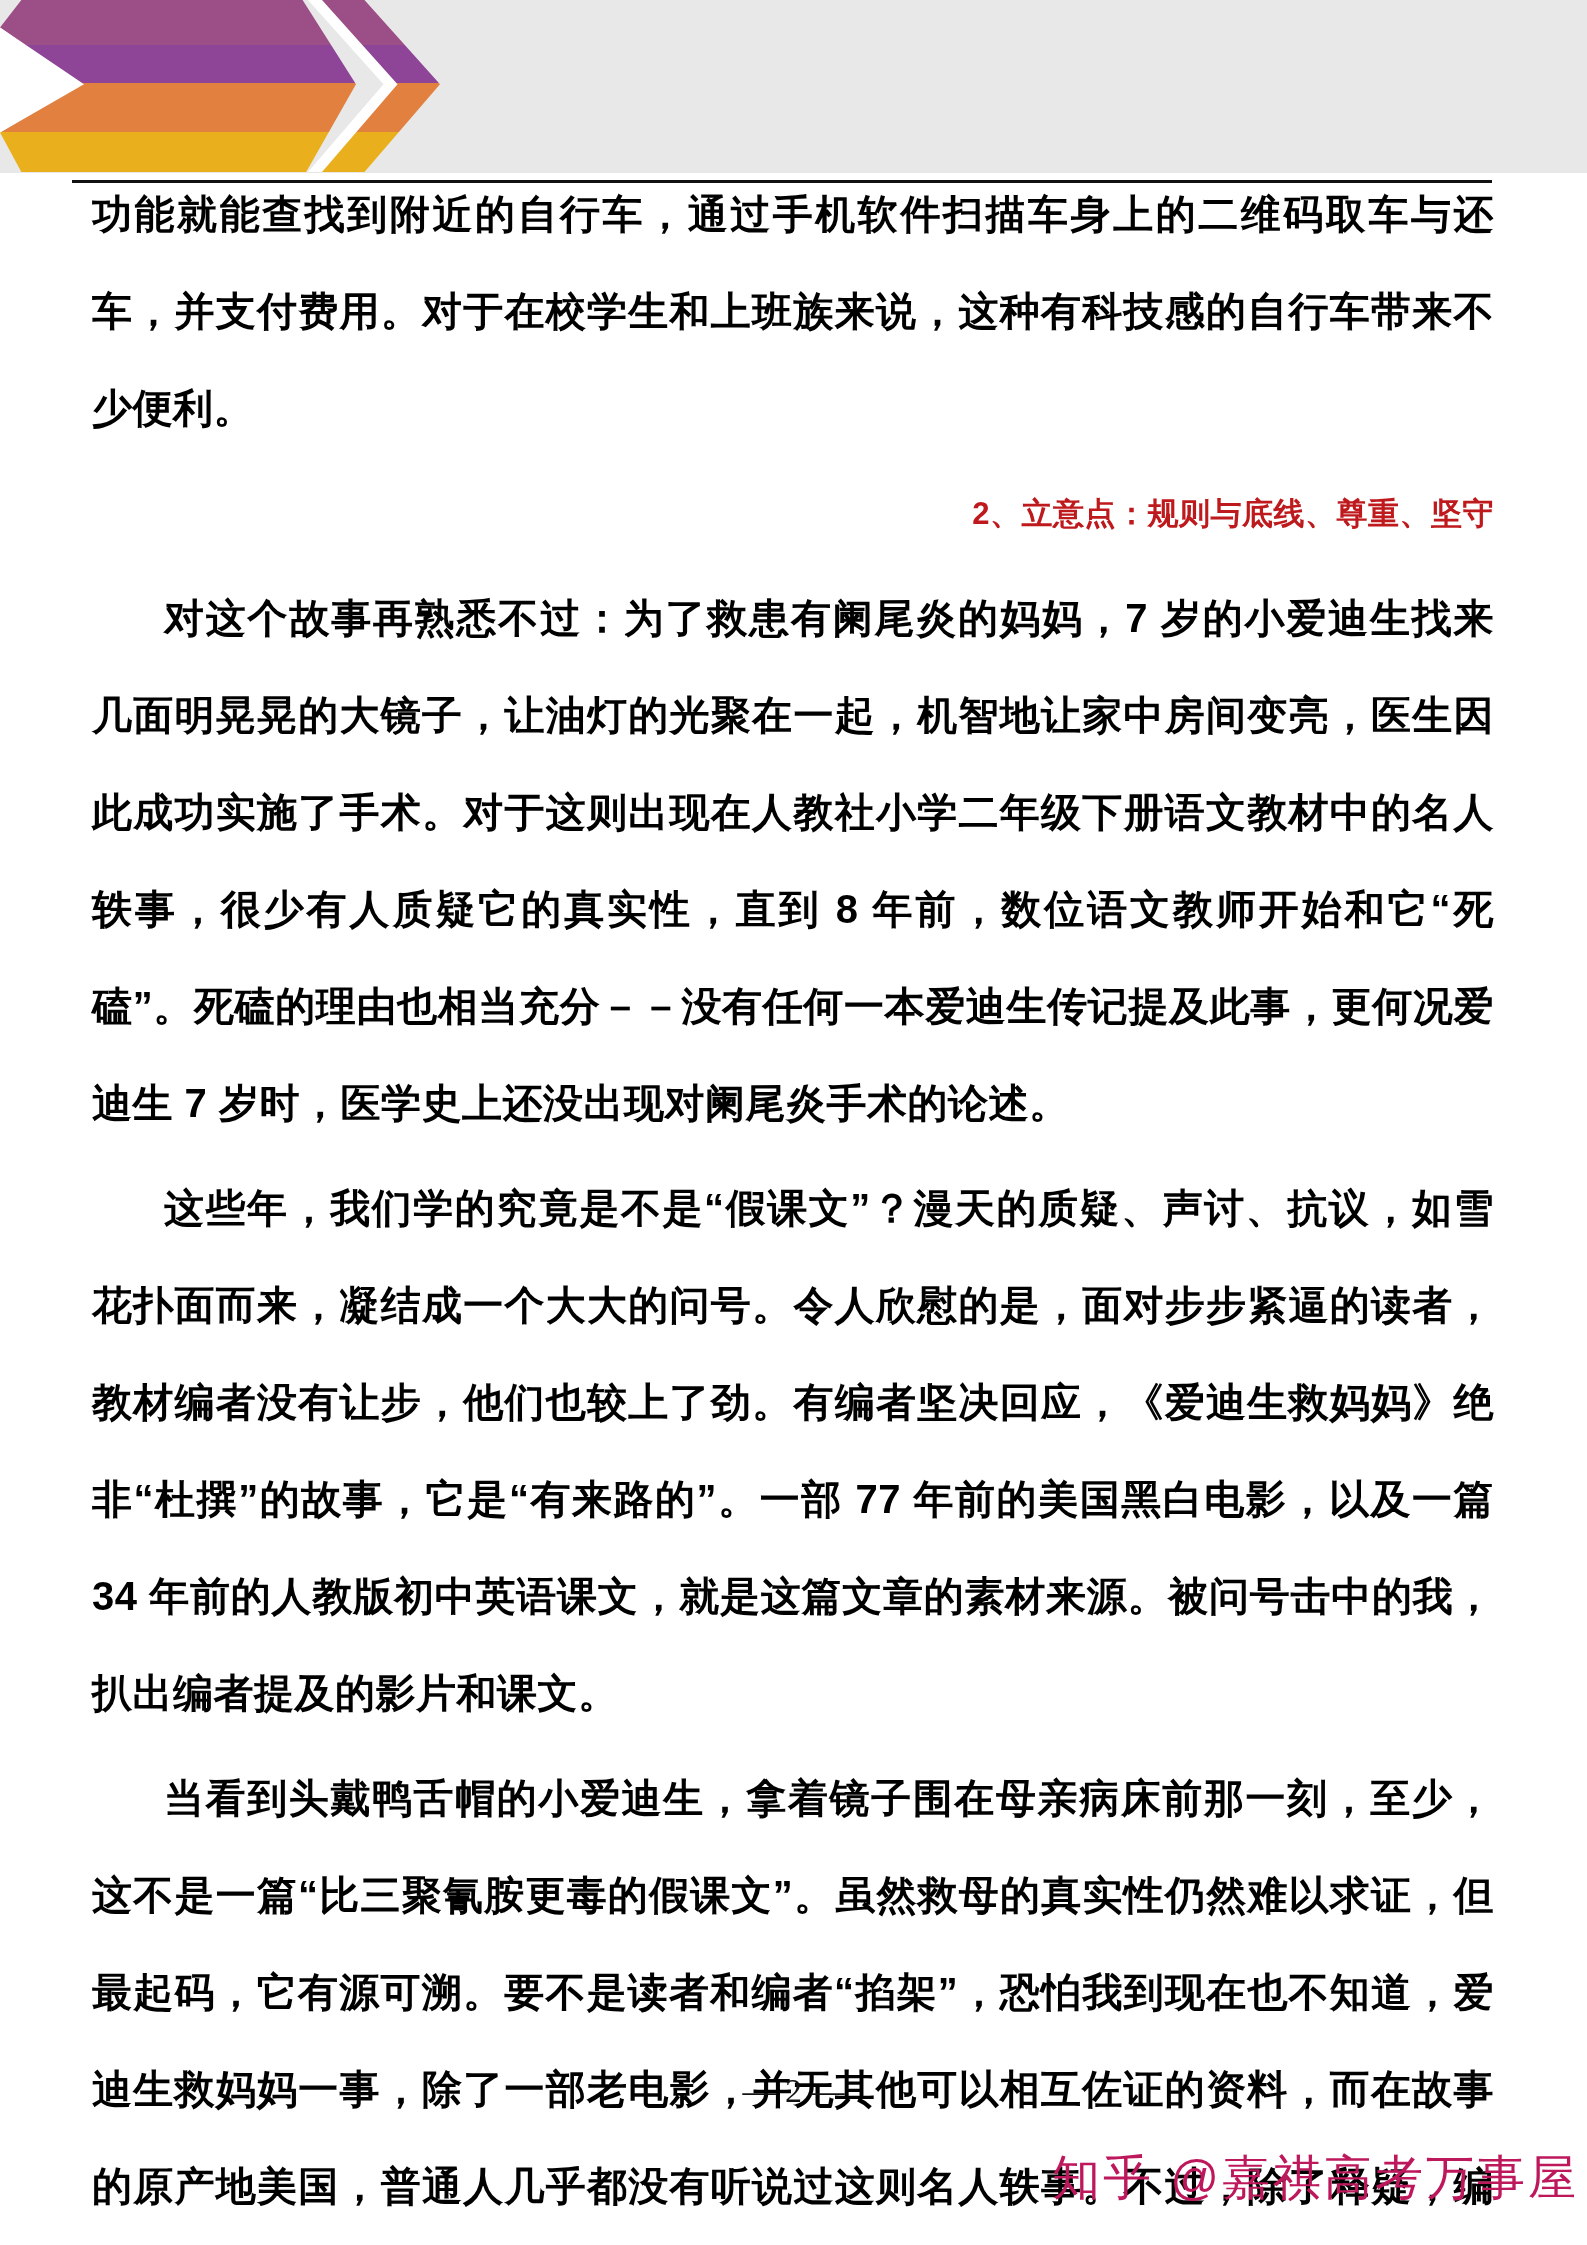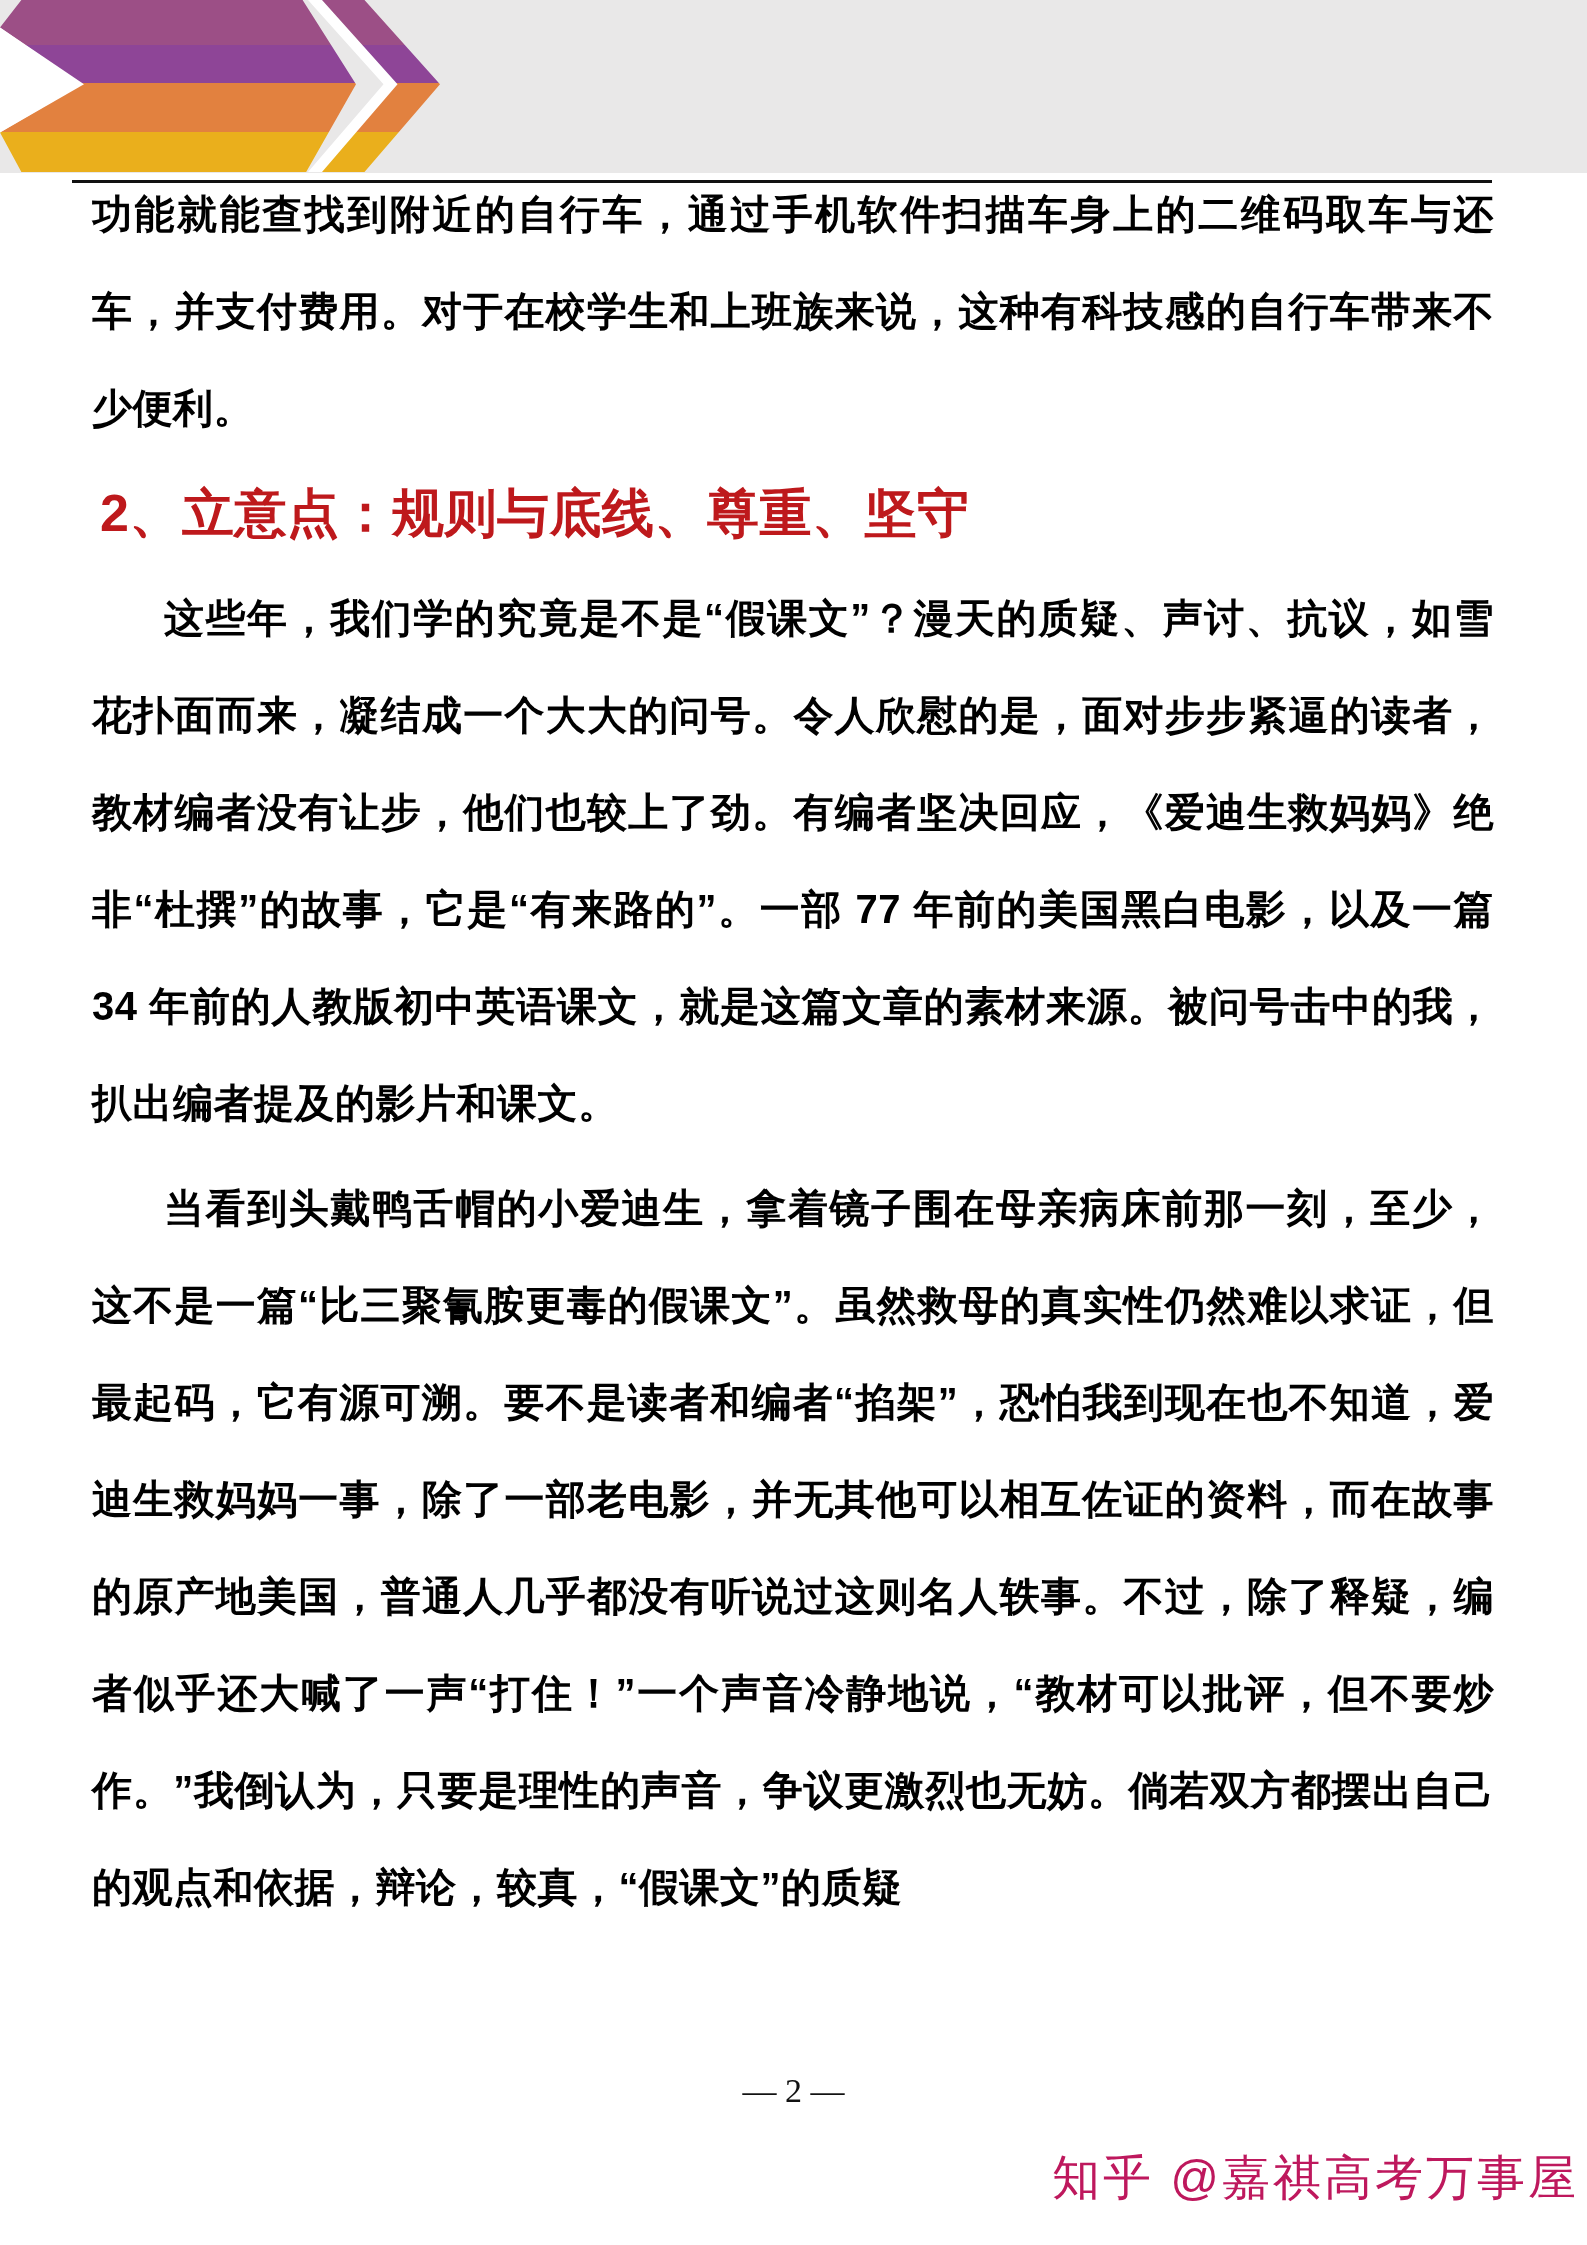--- a/index.html
+++ b/index.html
@@ -48,23 +48,23 @@
   }
   
   .content{
     position:absolute;top:166px;left:92px;width:1402px;
     font-size:40px;line-height:97px;font-weight:bold;color:#000000;
     text-align:justify;letter-spacing:0.5px;
   }
   .content p{margin:0 0 8px 0;}
   .content p.indent{text-indent:72px;}
   .heading{
-    margin:0 0 8px 8px;
-    font-size:52px;line-height:97px;font-weight:bold;
-    text-align:left;
+    margin:0 0 8px 0;
+    font-size:31px;line-height:97px;font-weight:bold;
+    text-align:right;
   }
   
   .footer{
     position:absolute;top:2072px;left:0;width:1587px;
     text-align:center;
     font-family:"Liberation Serif", serif;
     font-size:34px;color:#111111;
   }
   .watermark{
     position:absolute;top:2146px;left:1052px;
@@ -84,20 +84,21 @@
     <div class="chevron chevron-small"></div>
   </div>
 
   <div class="rule"></div>
 
   <div class="content">
     <p class="no-indent">功能就能查找到附近的自行车，通过手机软件扫描车身上的二维码取车与还车，并支付费用。对于在校学生和上班族来说，这种有科技感的自行车带来不少便利。</p>
 
     <h2 class="heading" style="color: rgb(190, 25, 28);">2、立意点：规则与底线、尊重、坚守</h2>
 
+    <p class="indent">对这个故事再熟悉不过：为了救患有阑尾炎的妈妈，7 岁的小爱迪生找来几面明晃晃的大镜子，让油灯的光聚在一起，机智地让家中房间变亮，医生因此成功实施了手术。对于这则出现在人教社小学二年级下册语文教材中的名人轶事，很少有人质疑它的真实性，直到 8 年前，数位语文教师开始和它“死磕”。死磕的理由也相当充分－－没有任何一本爱迪生传记提及此事，更何况爱迪生 7 岁时，医学史上还没出现对阑尾炎手术的论述。</p>
 
     <p class="indent">这些年，我们学的究竟是不是“假课文”？漫天的质疑、声讨、抗议，如雪花扑面而来，凝结成一个大大的问号。令人欣慰的是，面对步步紧逼的读者，教材编者没有让步，他们也较上了劲。有编者坚决回应，《爱迪生救妈妈》绝非“杜撰”的故事，它是“有来路的”。一部 77 年前的美国黑白电影，以及一篇 34 年前的人教版初中英语课文，就是这篇文章的素材来源。被问号击中的我，扒出编者提及的影片和课文。</p>
 
     <p class="indent">当看到头戴鸭舌帽的小爱迪生，拿着镜子围在母亲病床前那一刻，至少，这不是一篇“比三聚氰胺更毒的假课文”。虽然救母的真实性仍然难以求证，但最起码，它有源可溯。要不是读者和编者“掐架”，恐怕我到现在也不知道，爱迪生救妈妈一事，除了一部老电影，并无其他可以相互佐证的资料，而在故事的原产地美国，普通人几乎都没有听说过这则名人轶事。不过，除了释疑，编者似乎还大喊了一声“打住！”一个声音冷静地说，“教材可以批评，但不要炒作。”我倒认为，只要是理性的声音，争议更激烈也无妨。倘若双方都摆出自己的观点和依据，辩论，较真，“假课文”的质疑</p>
   </div>
 
   <div class="footer">— 2 —</div>
 
   <div class="watermark" style="color: #be185d;">知乎 @嘉祺高考万事屋</div>
 

